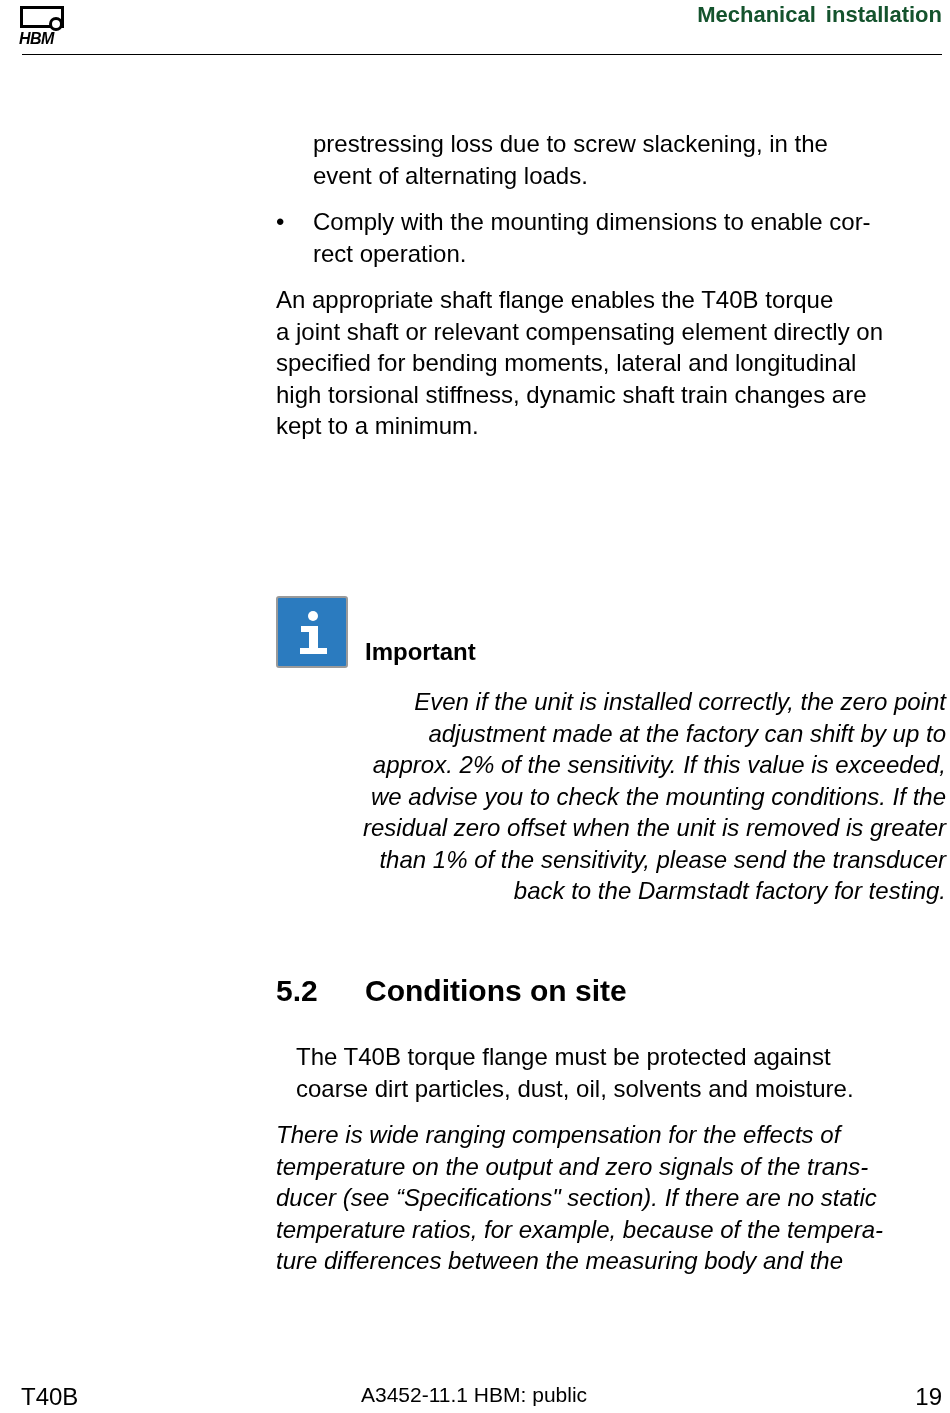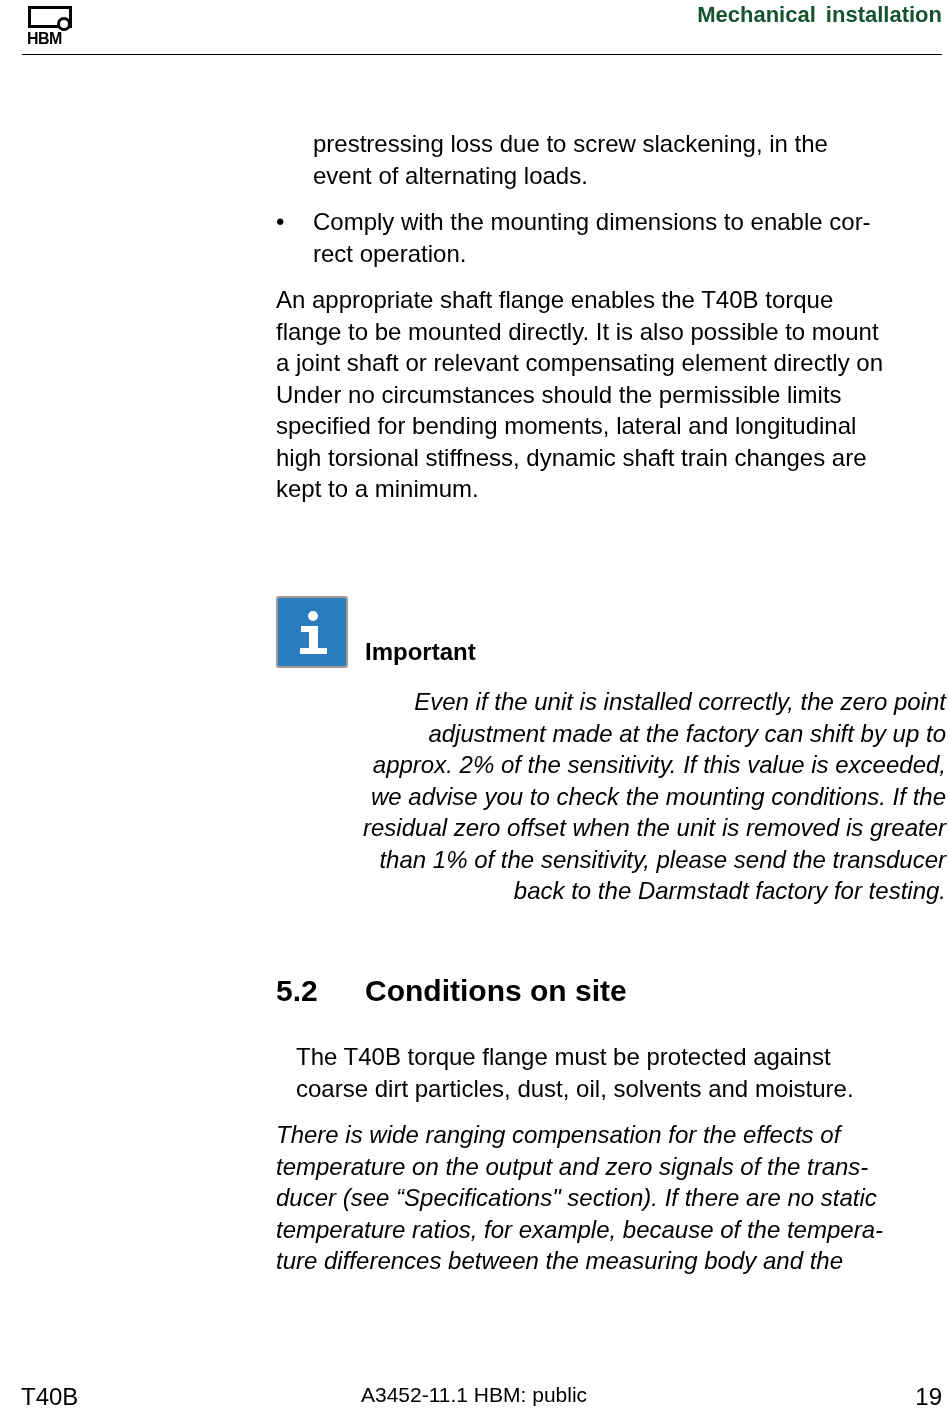--- a/index.html
+++ b/index.html
@@ -1,20 +1,20 @@
 <!DOCTYPE html>
 <html><head>
   <meta charset="utf-8">
   <style>
     html, body { margin: 0; padding: 0; background: #ffffff; }
     body {
       width: 950px; height: 1413px; position: relative; overflow: hidden;
       font-family: "Liberation Sans", sans-serif; color: #000000;
     }
-    .logo { position: absolute; left: 26px; top: 6px; width: 52px; height: 40px; }
+    .logo { position: absolute; left: 18px; top: 6px; width: 52px; height: 40px; font-style: italic; }
     .logo-frame {
       position: absolute; left: 2px; top: 0; width: 44px; height: 22px;
       border: 3px solid #000; border-right-width: 3px; box-sizing: border-box;
     }
     .logo-circle {
       position: absolute; left: 31px; top: 11px; width: 14px; height: 14px;
       border: 3px solid #000; border-radius: 50%; background: #fff; box-sizing: border-box;
     }
     .logo-text {
       position: absolute; left: 1px; top: 24px; font-size: 16px; font-weight: bold;
@@ -70,23 +70,21 @@
   </div>
 
   <div class="block indent" style="top:206px;">
     <span class="bullet-dot">•</span>
     <div>Comply with the mounting dimensions to enable cor-</div>
     <div>rect operation.</div>
   </div>
 
   <div class="block" style="top:284px;">
     <div>An appropriate shaft flange enables the T40B torque</div>
-    <div>flange to be mounted directly. It is also possible to mount</div>
     <div>a joint shaft or relevant compensating element directly on</div>
-    <div>Under no circumstances should the permissible limits</div>
     <div>specified for bending moments, lateral and longitudinal</div>
     <div>high torsional stiffness, dynamic shaft train changes are</div>
     <div>kept to a minimum.</div>
   </div>
 
   <div class="info-icon">
     <div class="dot"></div>
     <div class="serif-top"></div>
     <div class="stem"></div>
     <div class="serif-bot"></div>

